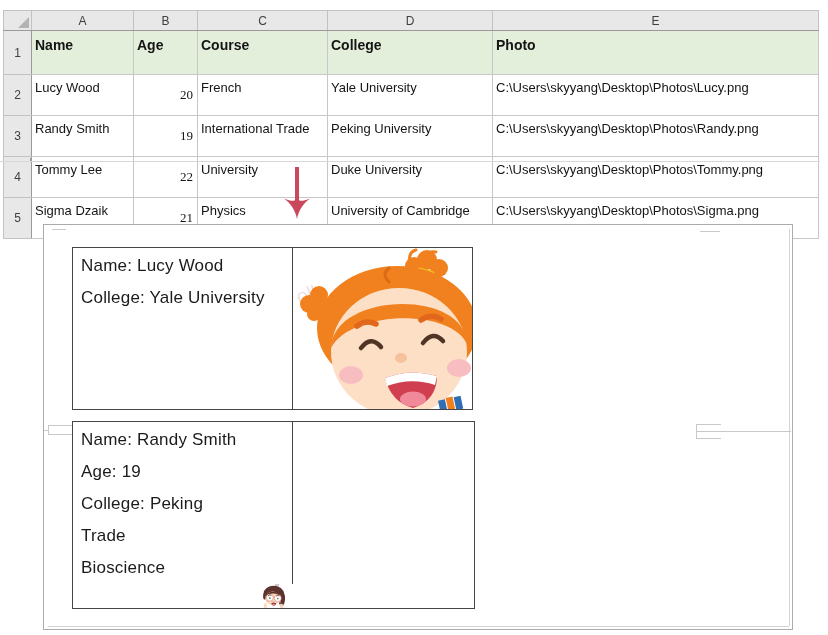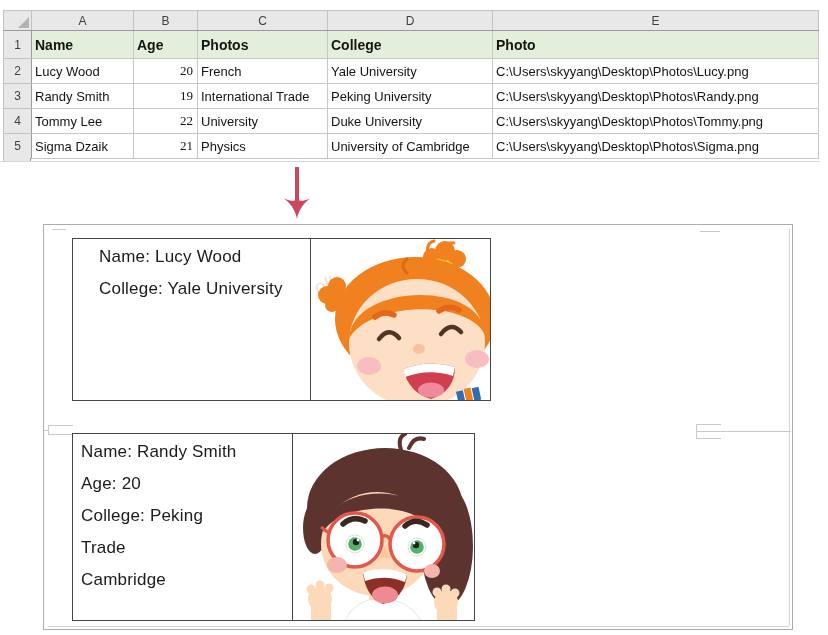--- a/index.html
+++ b/index.html
@@ -3,21 +3,21 @@
 <meta charset="utf-8">
 <style>
   html,body{margin:0;padding:0;}
   body{
     width:828px;height:635px;position:relative;background:#fff;overflow:hidden;
     font-family:"Liberation Sans",sans-serif;
   }
   
   .sheet{position:absolute;left:3px;top:10px;}
   table{border-collapse:collapse;table-layout:fixed;width:815px;}
-  td{border:1px solid #c9c6c9;overflow:hidden;white-space:nowrap;font-size:13px;color:#141414;padding:0 0 0 3px;vertical-align:middle;}
+  td{border:1px solid #c9c6c9;overflow:hidden;white-space:nowrap;font-size:13px;color:#141414;padding:0 0 16px 3px;vertical-align:middle;}
   tr.colrow td{height:19px;background:#e9e8e9;border-color:#c3c1c3;border-bottom-color:#9b999b;
     text-align:center;font-size:12px;color:#3f3f3f;padding:0;}
   td.rn{background:#e9e8e9;border-color:#c3c1c3;border-right-color:#9b999b;text-align:center;
     font-size:12px;color:#3f3f3f;padding:0;}
   tr.hrow td{height:27px;}
   tr.drow td{height:24px;}
   td.hc{background:#e4efdb;font-weight:bold;font-size:14px;}
   td.num{text-align:right;padding:0 4px 0 0;font-family:Liberation Serif, serif;}
   .selall{position:relative;}
   .tri{position:absolute;right:2px;bottom:2px;width:0;height:0;
@@ -35,22 +35,22 @@
   .mark{position:absolute;background:#c9c9c9;}
   .mark-tl{left:8px;top:4px;width:14px;height:1px;}
   .mark-tr{left:656px;top:6px;width:20px;height:1px;}
   .bracket{position:absolute;background:transparent;border:1px solid #c9c9c9;border-right:none;}
   .bracket-ml{left:4px;top:200px;width:24px;height:8px;}
   .bracket-mr{left:652px;top:199px;width:24px;height:13px;}
   .line-ml{left:0;top:205px;width:4px;height:1px;}
   .line-mr{left:652px;top:206px;width:95px;height:1px;}
   
   .card{position:absolute;background:#fff;border:1px solid #454545;display:flex;}
-  .card1{left:28px;top:13px;width:399px;height:161px;padding-left:18px;}
-  .card2{left:28px;top:208px;width:401px;height:186px;}
+  .card1{left:28px;top:22px;width:399px;height:161px;}
+  .card2{left:28px;top:196px;width:401px;height:186px;flex-direction:column;}
   .card .txt{width:220px;border-right:1px solid #454545;box-sizing:border-box;
     padding:2px 4px 0 8px;overflow:hidden;}
   .card .txt div{font-size:17px;line-height:32px;color:#1b1b1b;letter-spacing:.2px;white-space:nowrap;}
   .card .pic{flex:1;position:relative;overflow:hidden;}
   .card .pic svg{position:absolute;left:0;top:0;width:100%;height:100%;}
 </style>
 </head>
 <body>
 
 <div class="sheet">
@@ -71,21 +71,21 @@
       <td>A</td>
       <td>B</td>
       <td>C</td>
       <td>D</td>
       <td>E</td>
     </tr>
     <tr class="hrow">
       <td class="rn">1</td>
       <td class="hc">Name</td>
       <td class="hc">Age</td>
-      <td class="hc">Photos</td>
+      <td class="hc">Course</td>
       <td class="hc">College</td>
       <td class="hc">Photo</td>
     </tr>
     <tr class="drow">
       <td class="rn">2</td>
       <td>Lucy Wood</td>
       <td class="num">20</td>
       <td>French</td>
       <td>Yale University</td>
       <td>C:\Users\skyyang\Desktop\Photos\Lucy.png</td>
@@ -176,24 +176,24 @@
           <rect x="154" y="149" width="7" height="13" fill="#f1801f"></rect>
           <rect x="162" y="150" width="7" height="13" fill="#2f6db5"></rect>
         </g>
       </svg>
     </div>
   </div>
 
   <div class="card card2">
     <div class="txt">
       <div>Name: Randy Smith</div>
-      <div>Age: 20</div>
+      <div>Age: 19</div>
       <div>College: Peking</div>
       <div>Trade</div>
-      <div>Cambridge</div>
+      <div>Bioscience</div>
     </div>
     <div class="pic">
       <svg viewBox="0 0 181 186" preserveAspectRatio="xMidYMid meet">
         <path d="M108,16 Q104,4 112,0" stroke="#5c332f" stroke-width="4" fill="none" stroke-linecap="round"></path>
         <path d="M116,14 Q121,2 131,5" stroke="#5c332f" stroke-width="4" fill="none" stroke-linecap="round"></path>
         <ellipse cx="92" cy="74" rx="78" ry="60" fill="#5c332f"></ellipse>
         <ellipse cx="22" cy="94" rx="12" ry="26" fill="#5c332f"></ellipse>
         <ellipse cx="84" cy="110" rx="56" ry="52" fill="#fcd9b8"></ellipse>
         <path d="M30,98 C34,48 140,44 142,102 C128,64 48,68 30,98 Z" fill="#5c332f"></path>
         <ellipse cx="154" cy="112" rx="26" ry="60" fill="#5c332f"></ellipse>

